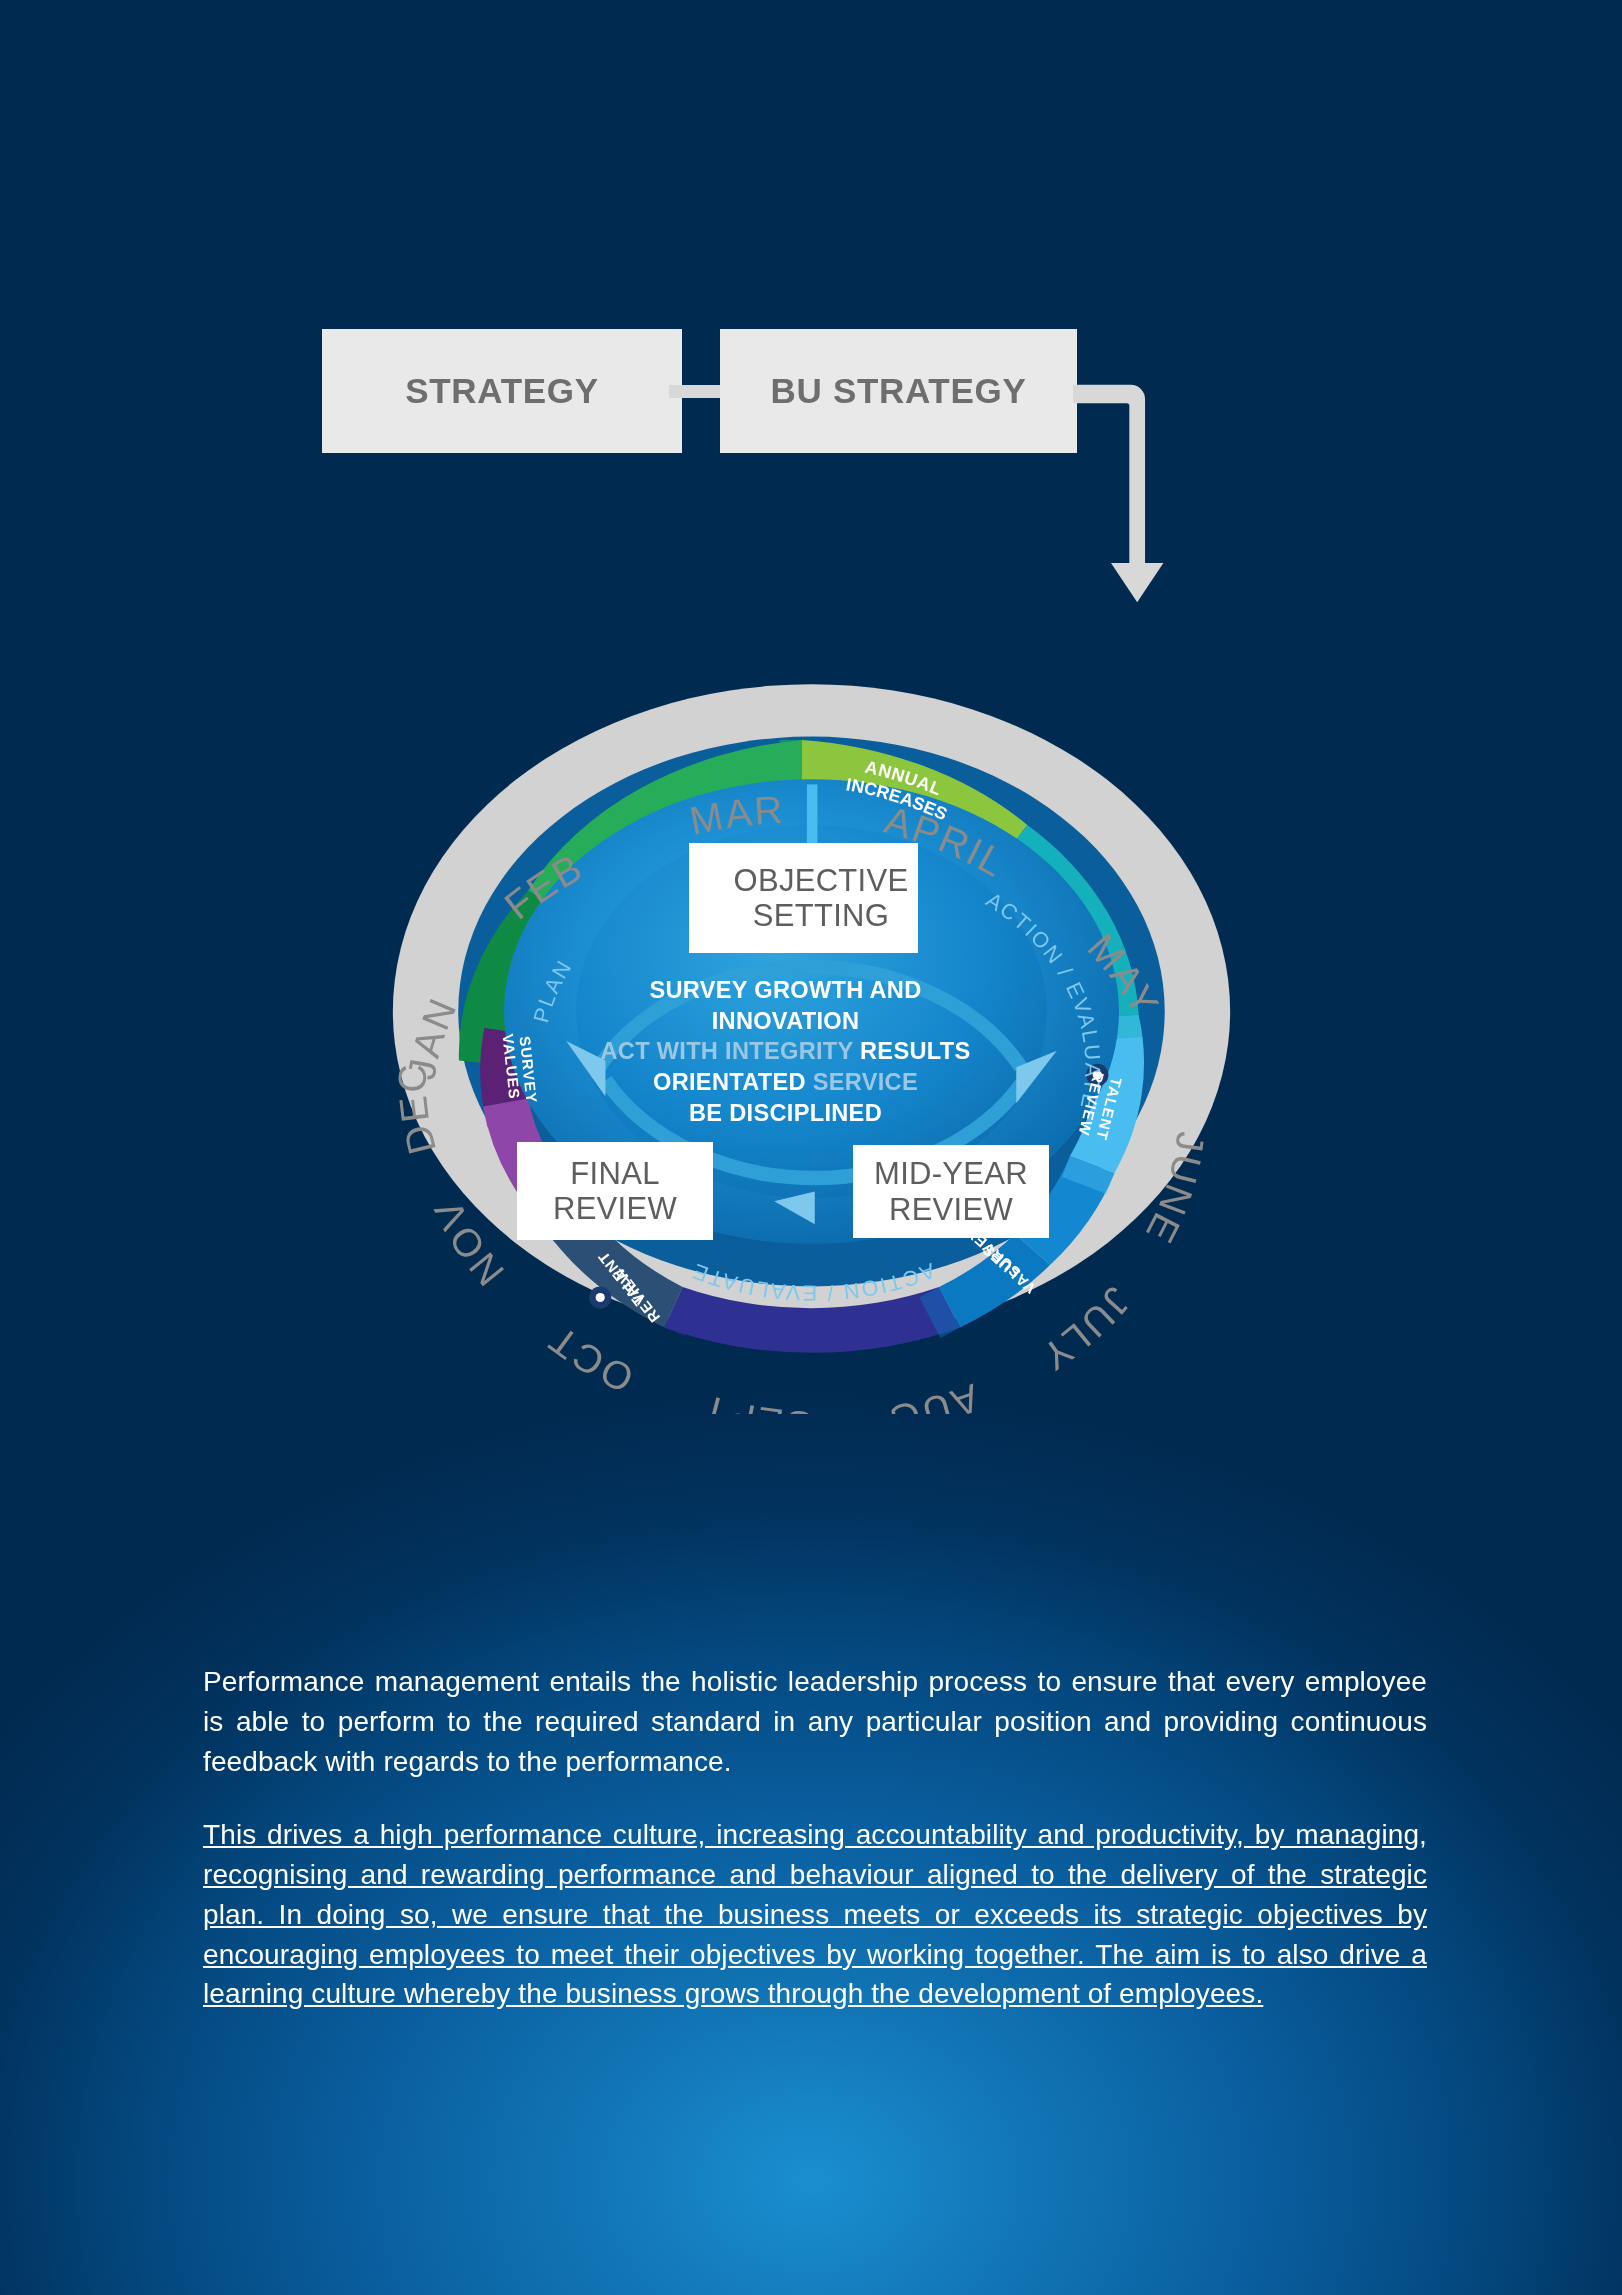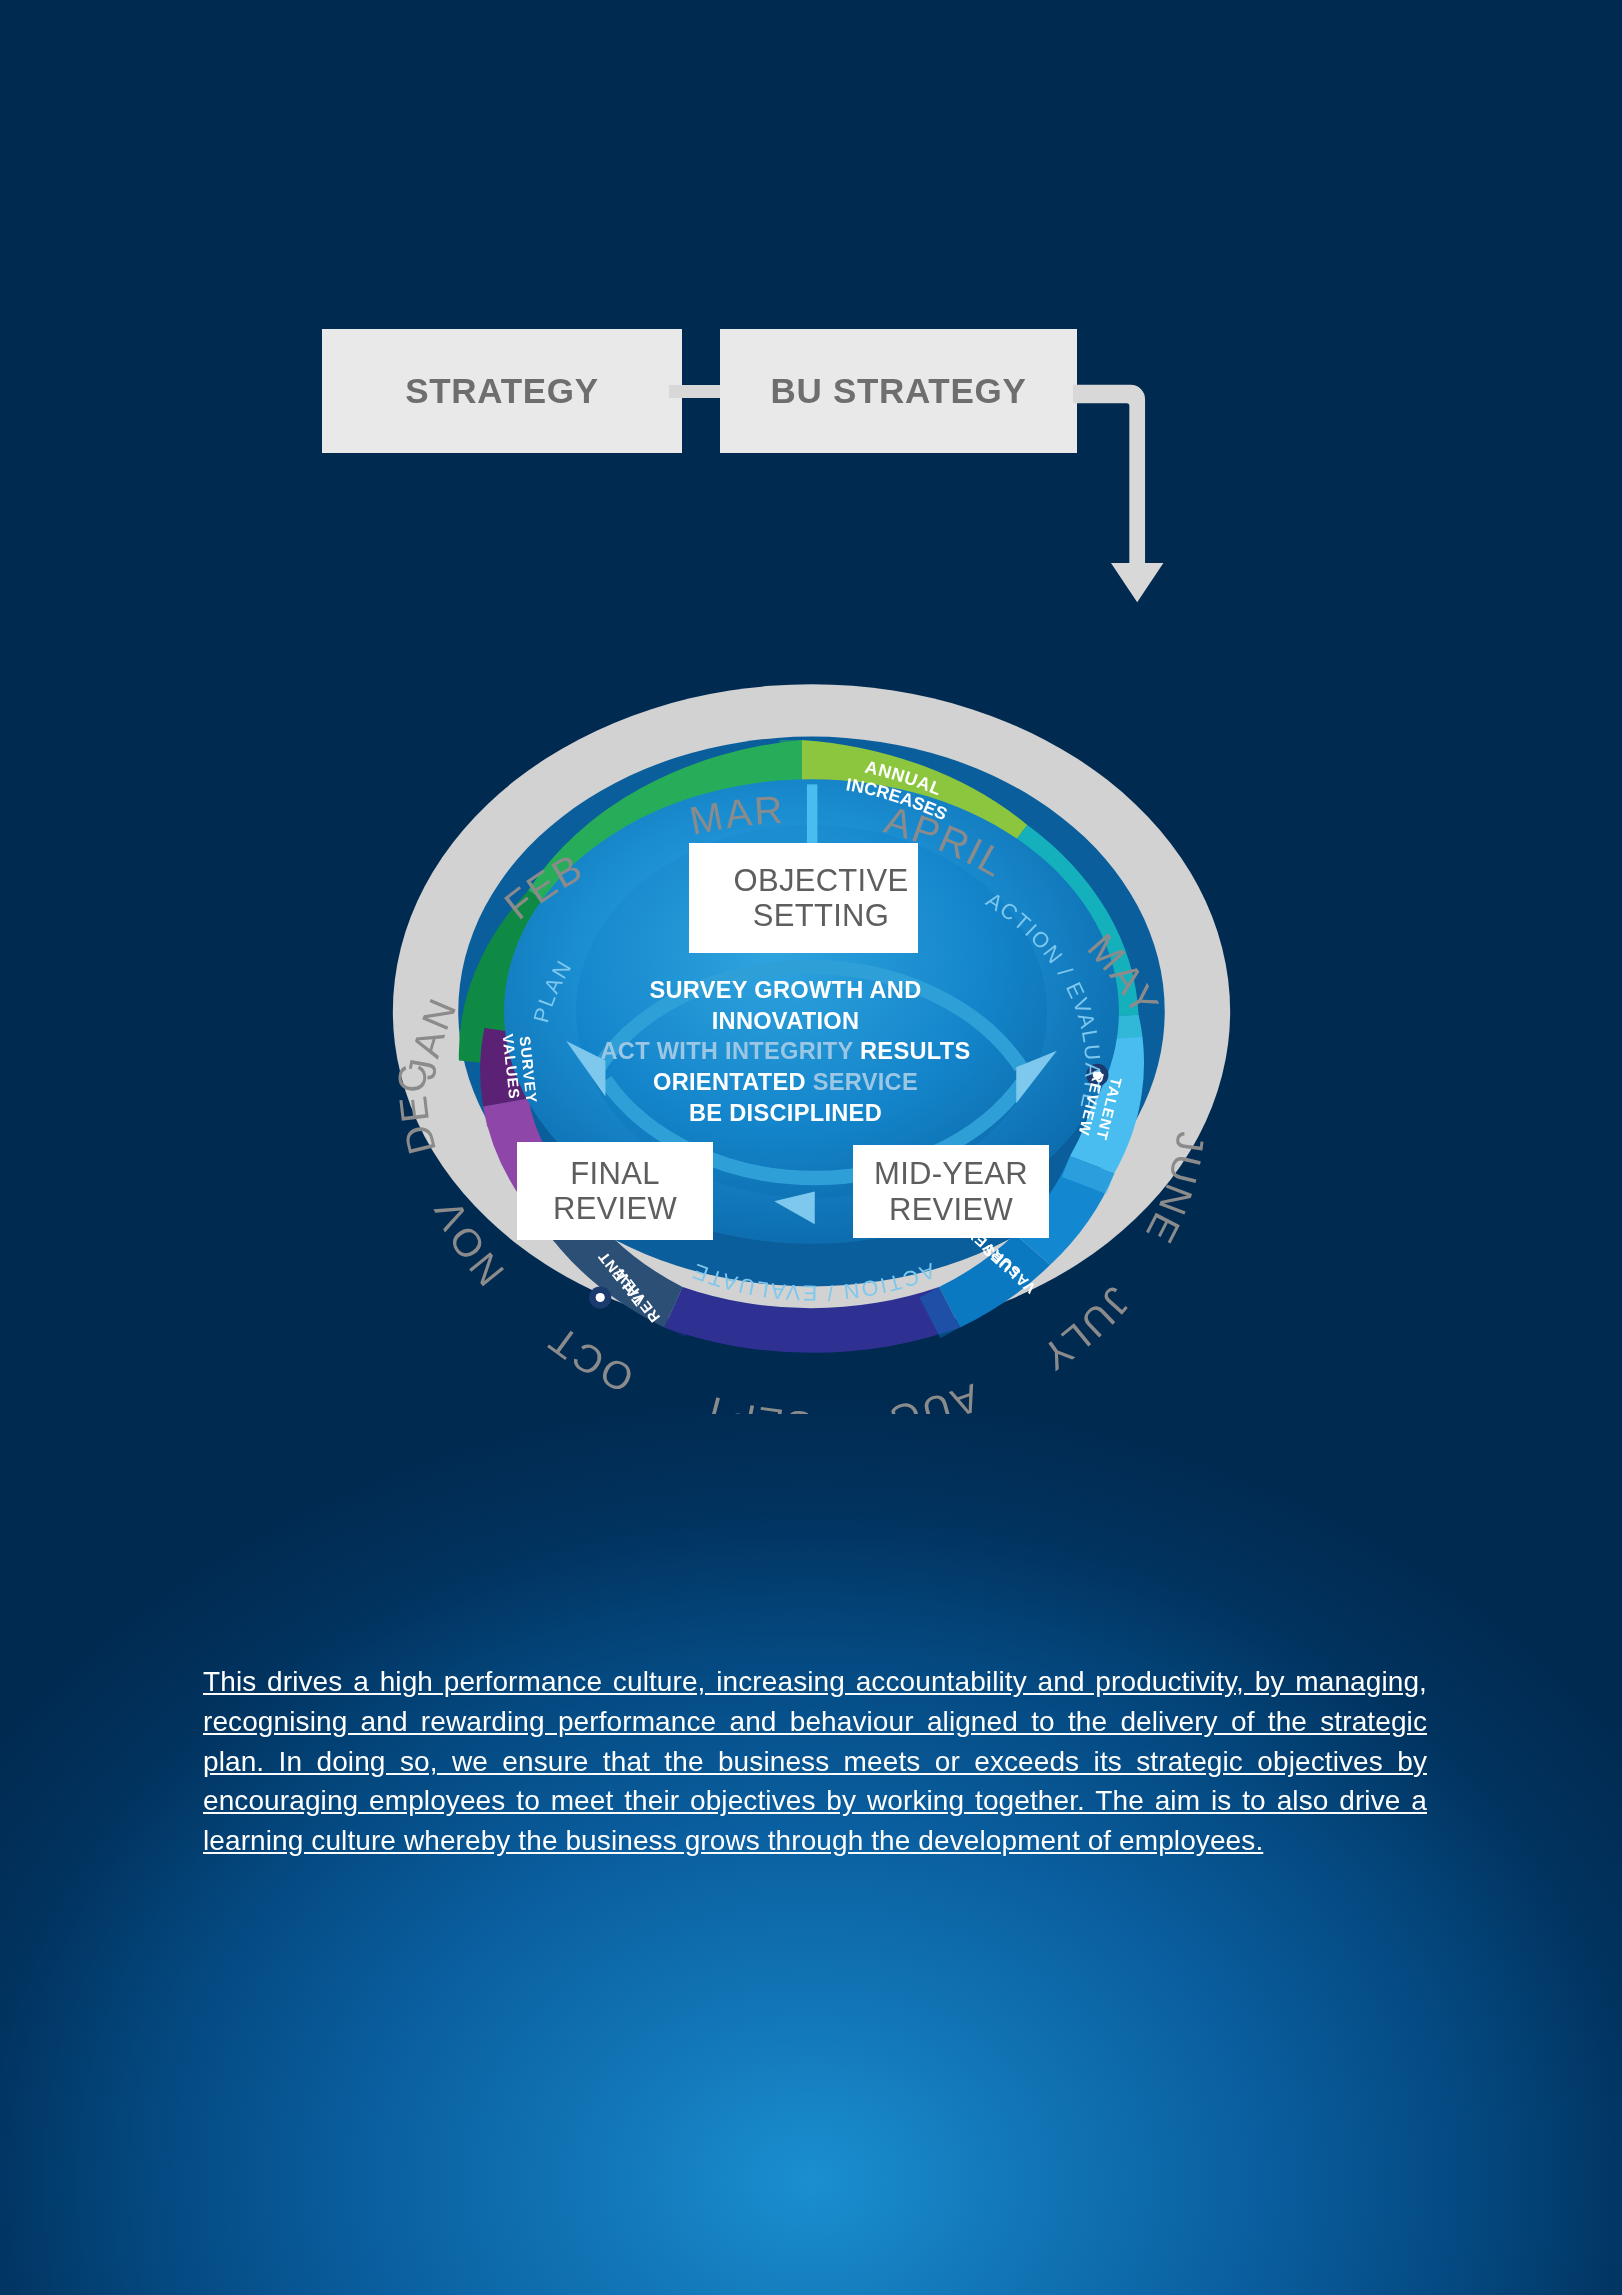--- a/index.html
+++ b/index.html
@@ -247,17 +247,18 @@
       <span>RESULTS</span>
     </div>
     <div>
       <span>ORIENTATED</span>
       <span class="dim">SERVICE</span>
     </div>
     <div><span>BE DISCIPLINED</span></div>
   </div>
 
   <div id="body-copy">
+    <p>Performance management entails the holistic leadership process to ensure that every employee is able to perform to the required standard in any particular position and providing continuous feedback with regards to the performance.</p>
     <p>This drives a high performance culture, increasing accountability and productivity, by managing, recognising and rewarding performance and behaviour aligned to the delivery of the strategic plan. In doing so, we ensure that the business meets or exceeds its strategic objectives by encouraging employees to meet their objectives by working together. The aim is to also drive a learning culture whereby the business grows through the development of employees.</p>
   </div>
 
 </div>
 
 
 </body></html>

